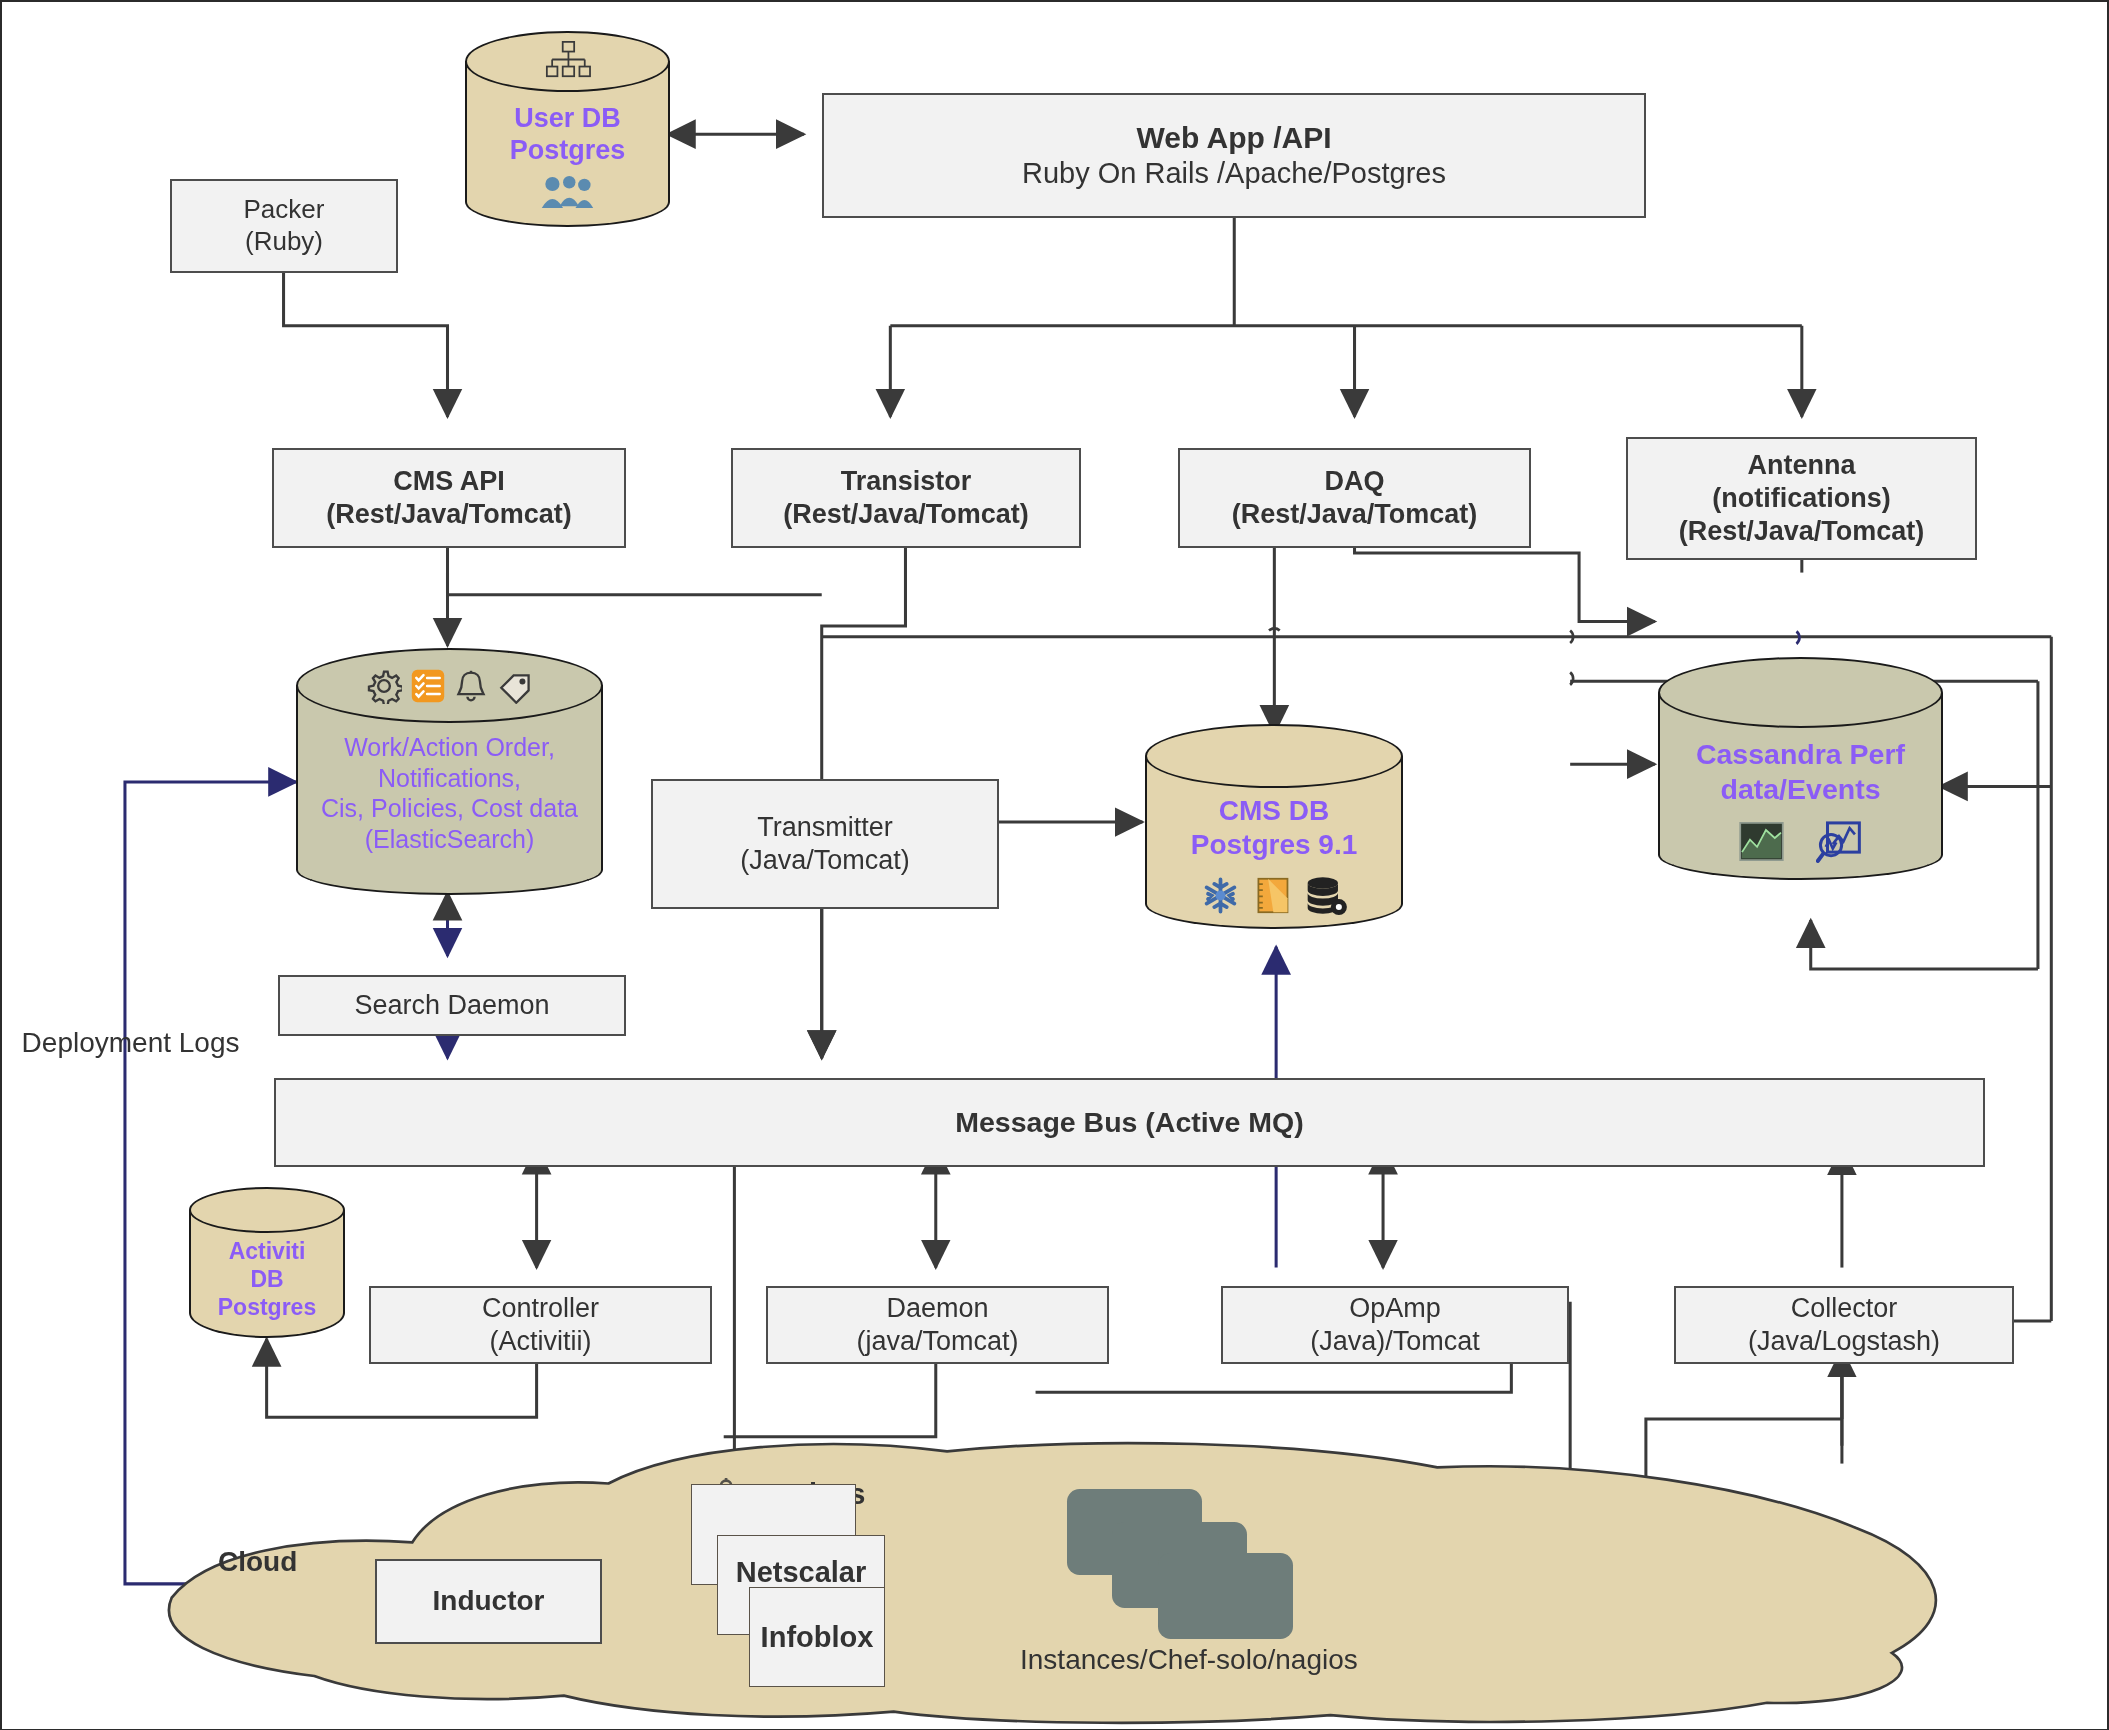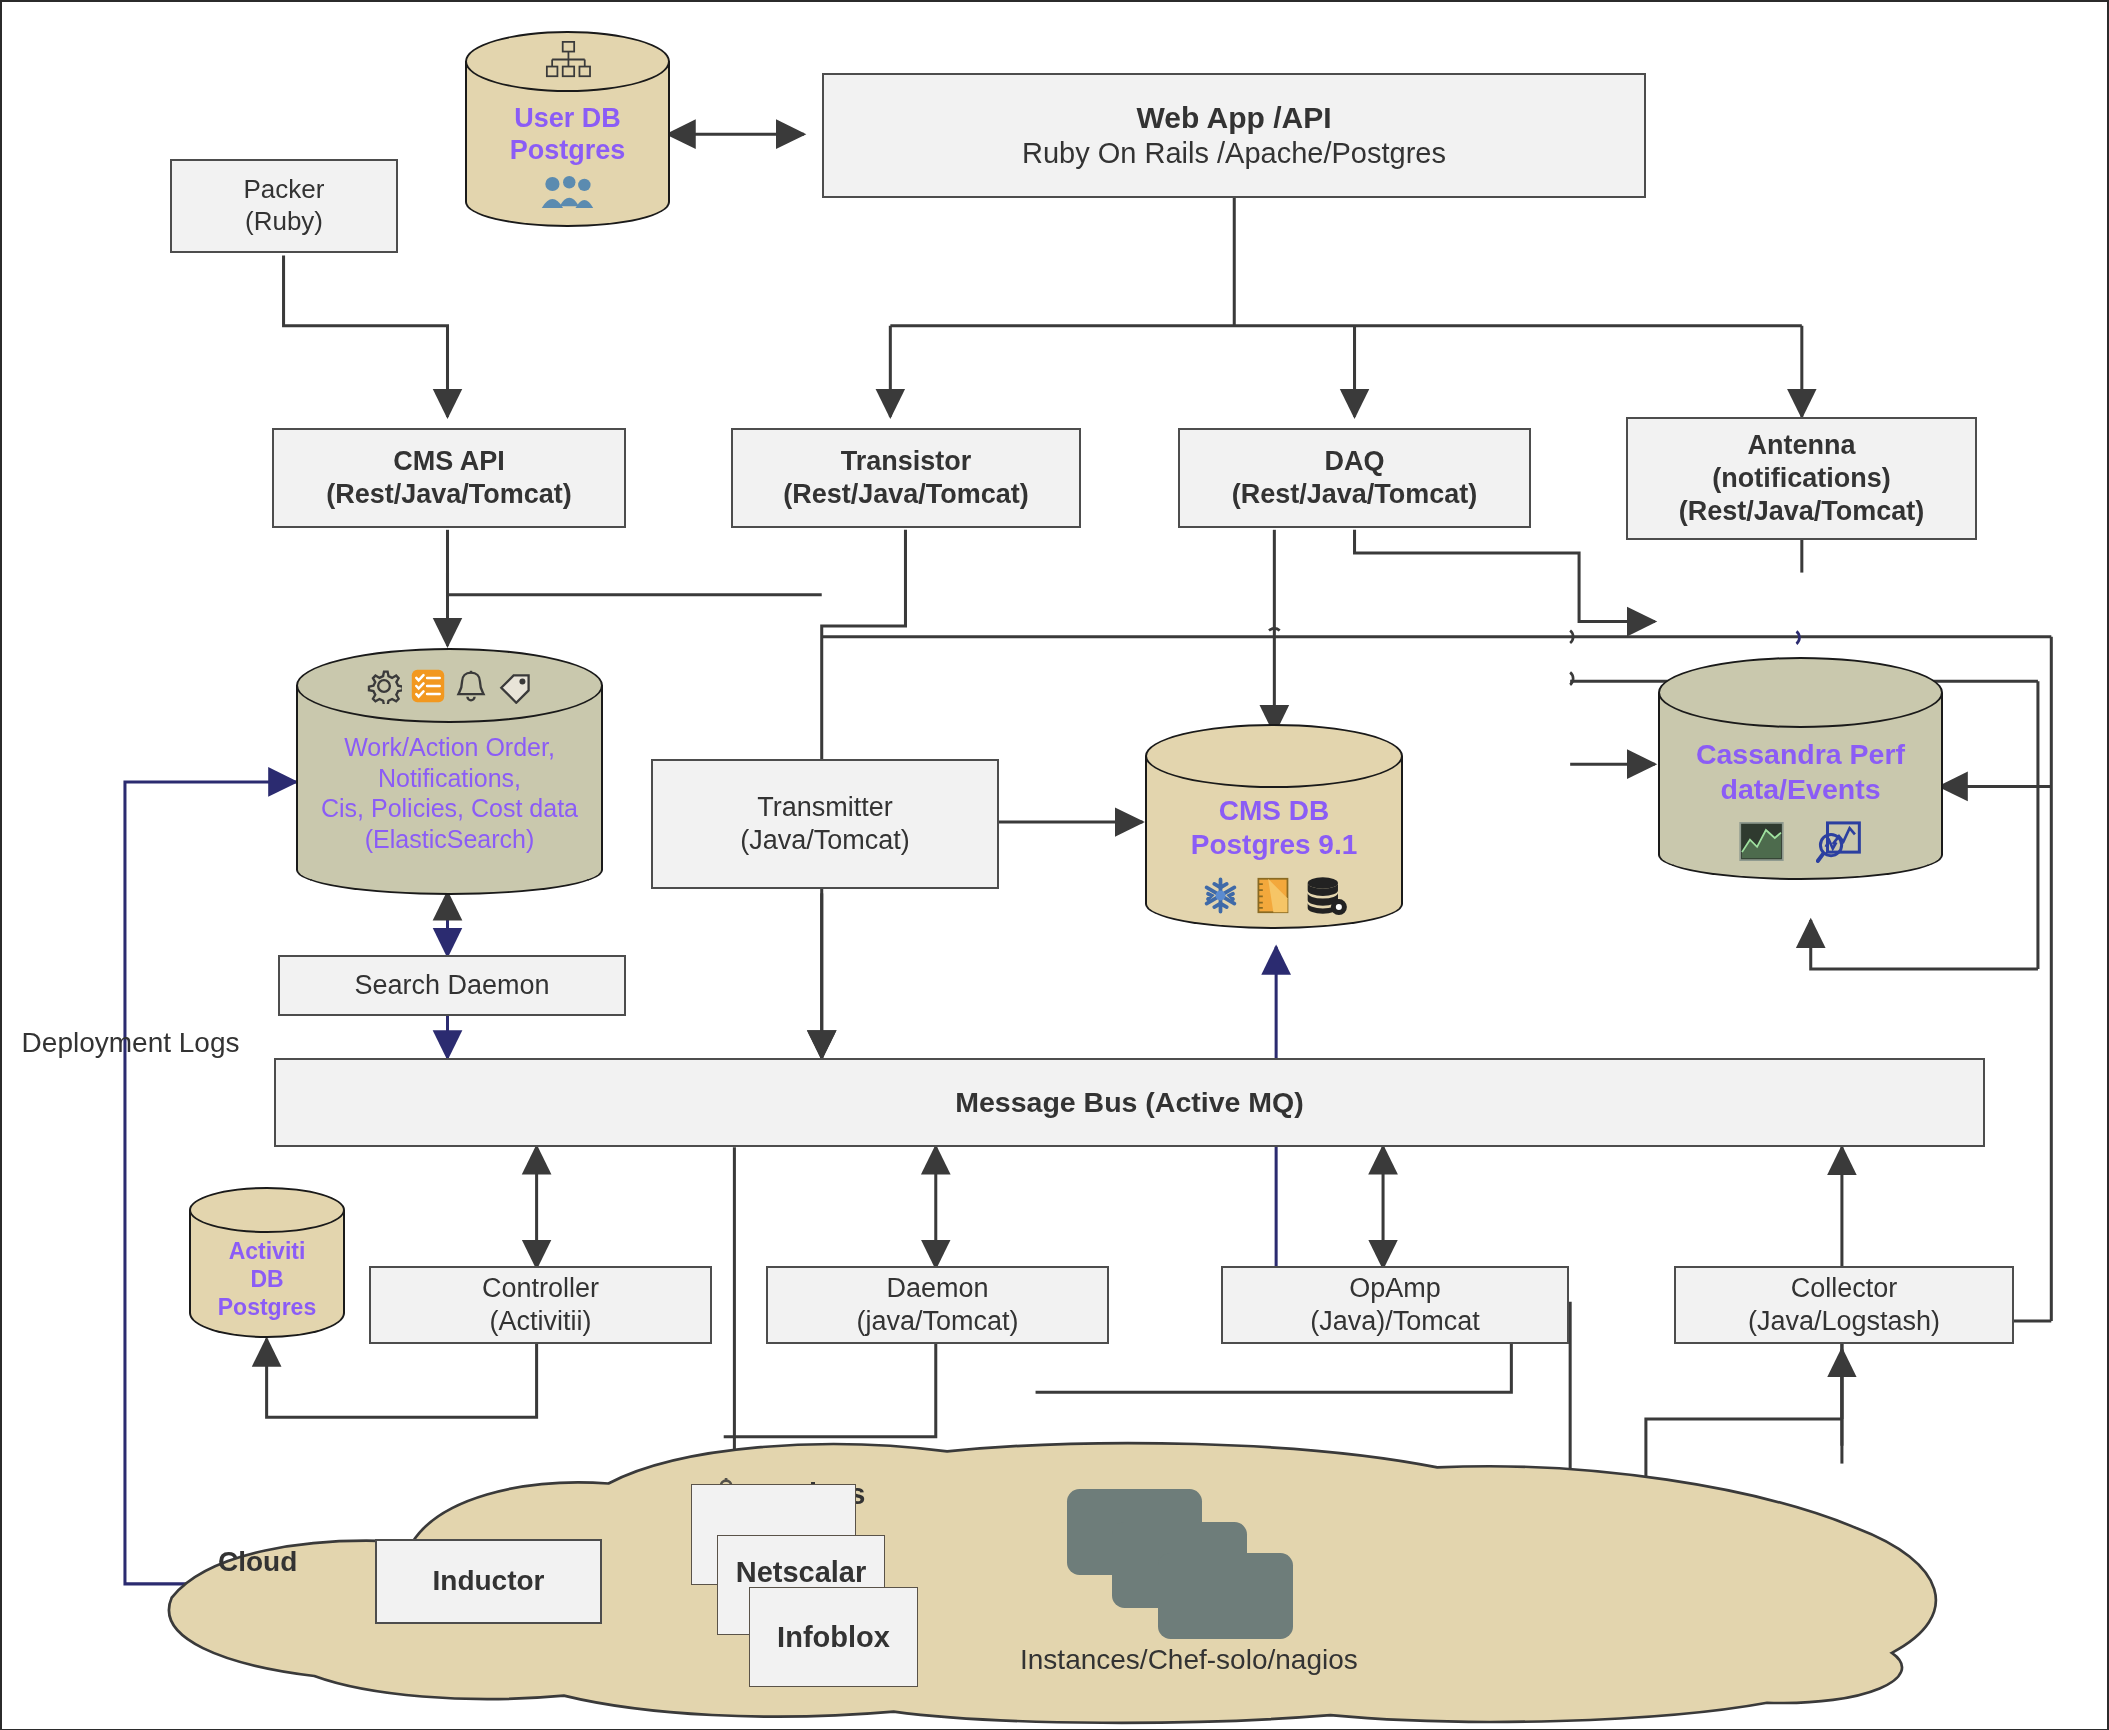--- a/index.html
+++ b/index.html
@@ -33,20 +33,21 @@
     flex-direction: column;
     align-items: center;
     justify-content: center;
     text-align: center;
     color: #333333;
     line-height: 1.22;
   }
   .boxnode {
     background: #f2f2f2;
     border: 2.7px solid #4d4d4d;
+    margin-top: 20px;
   }
   .bold { font-weight: bold; }
   .reg  { font-weight: normal; }
 
   
   .cyl {
     position: absolute;
     box-sizing: border-box;
   }
   .cyl .body {
@@ -453,21 +454,21 @@
     <div class="plainlabel bold" style="left:601px; top:50px; font-size:29px;">Services</div>
 
     <div class="cloudsvc" style="left:546px; top:56px; width:165px; height:101px; font-size:29px; align-items:flex-end; padding-bottom:19.6px;">
       <span>IaaS API</span>
     </div>
 
     <div class="cloudsvc" style="left:572px; top:107px; width:168px; height:100px; font-size:29px; align-items:flex-start; padding-top:19.6px;">
       <span>Netscalar</span>
     </div>
 
-    <div class="cloudsvc" style="left:604px; top:159px; width:169px; height:100px; font-size:29px;">
+    <div class="cloudsvc" style="left:604px; top:159px; width:136px; height:100px; font-size:29px;">
       <span>Infoblox</span>
     </div>
 
     <div class="instcard" style="left:922px; top:61px; width:135px; height:86px;"></div>
     <div class="instcard" style="left:967px; top:94px; width:135px; height:86px;"></div>
     <div class="instcard" style="left:1013px; top:125px; width:135px; height:86px;"></div>
     <div class="plainlabel reg" style="left:875px; top:216px; font-size:28px;">Instances/Chef-solo/nagios</div>
   </div>
 
 </div>

